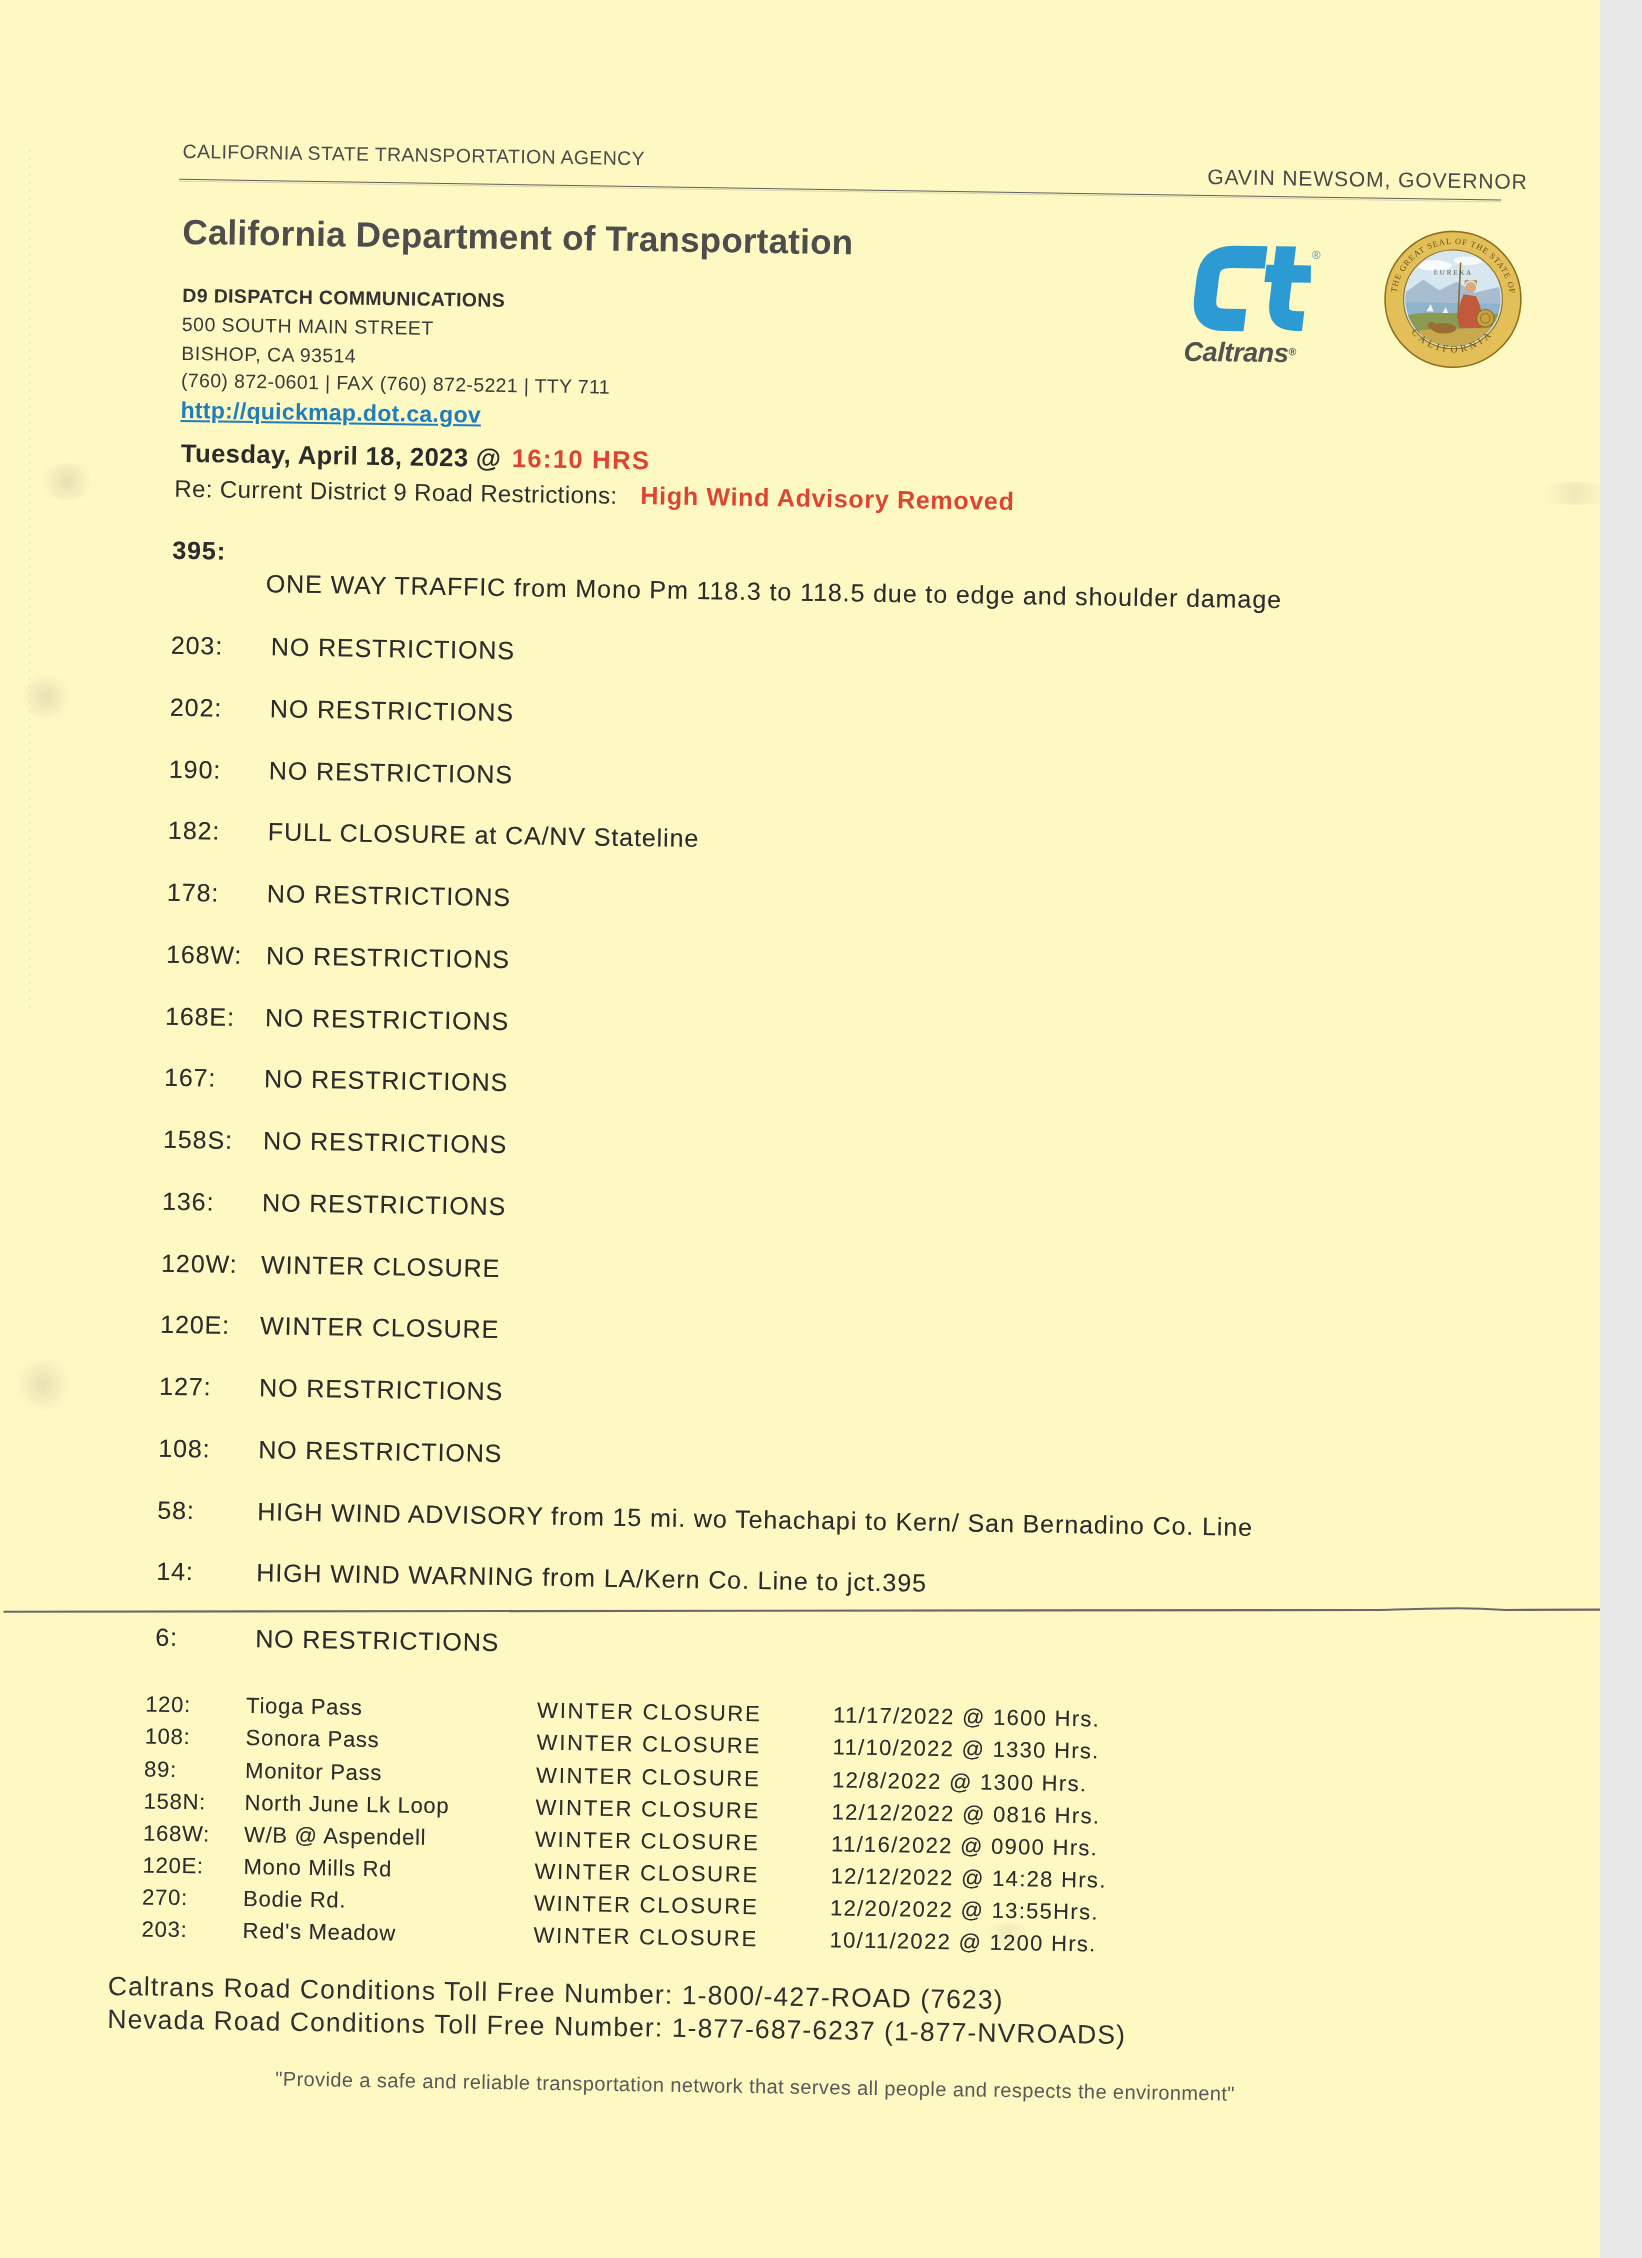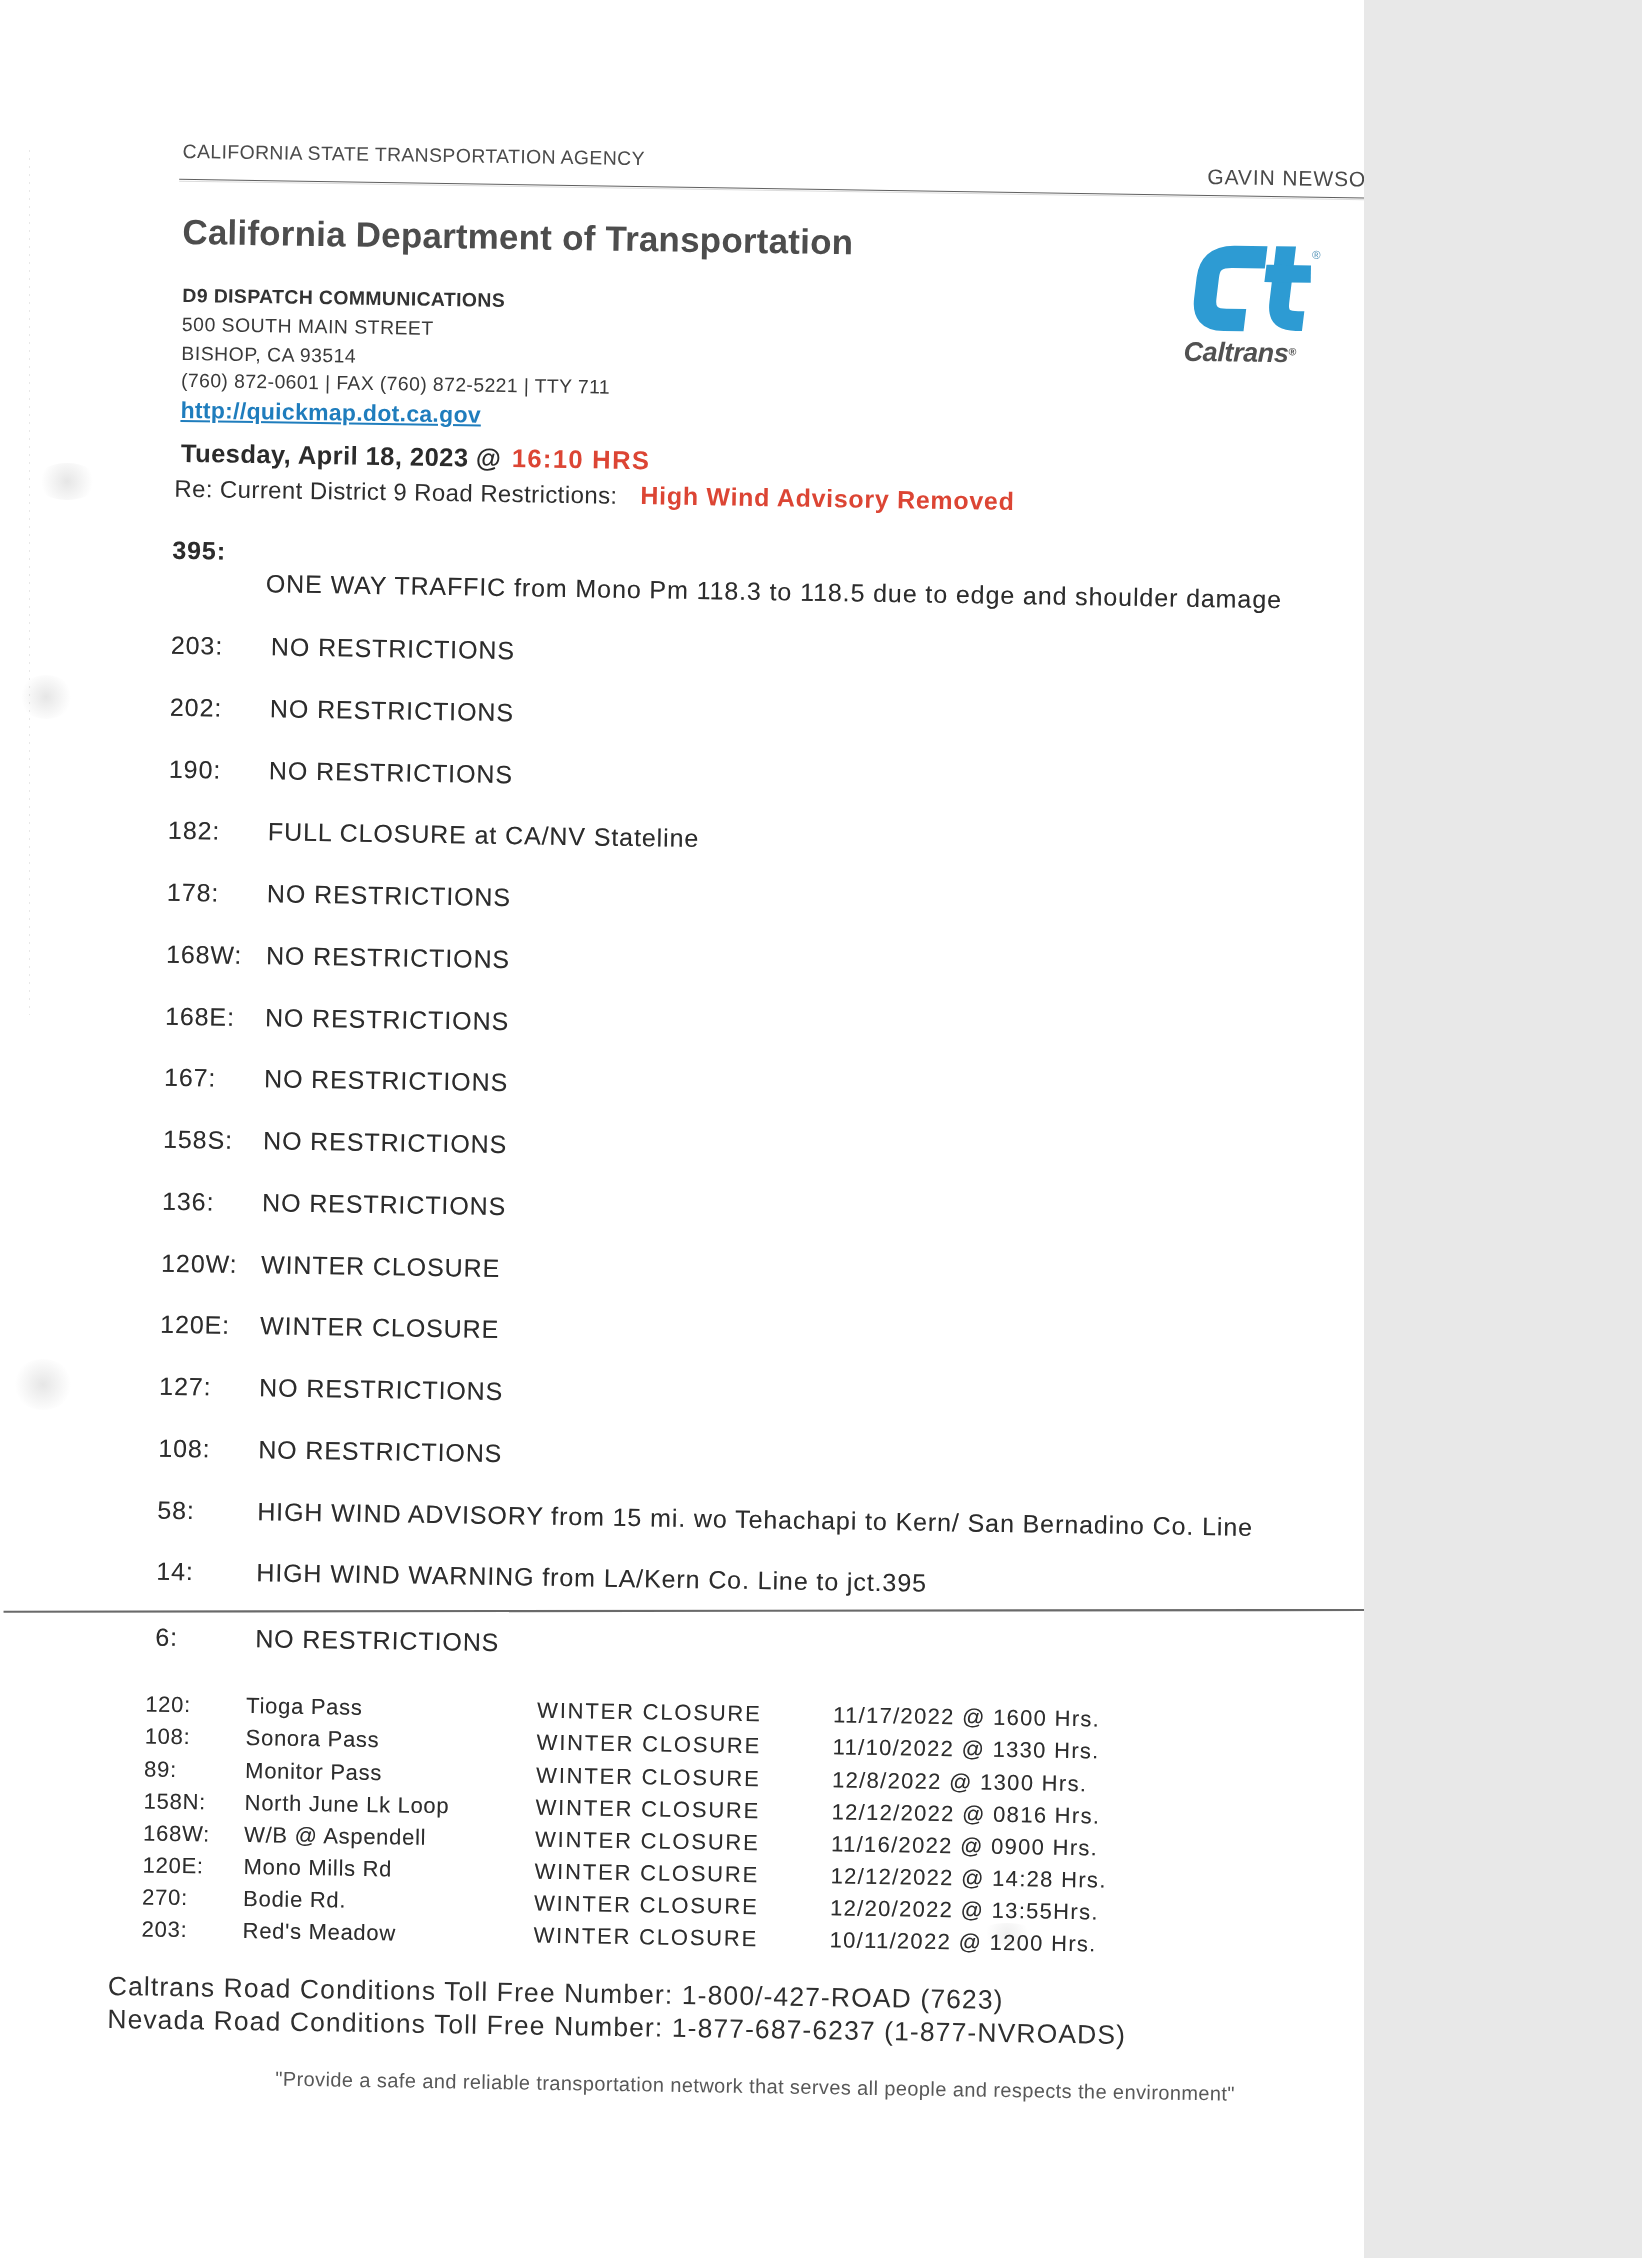--- a/index.html
+++ b/index.html
@@ -1,19 +1,19 @@
 <!DOCTYPE html>
 <html style="font-size:14px"><head>
 <meta charset="utf-8">
 <style>
   html,body{margin:0;padding:0;background:#e8e8e8;}
   #page{
     position:relative;
-    width:1364px;height:2258px;
-    background:#ffffff;
+    width:1600px;height:2258px;
+    background:#fef9c3;
     overflow:hidden;
     font-family:"Liberation Sans","DejaVu Sans",sans-serif;
     color:#2d2d2d;
   }
   #sheet{
     position:absolute;left:0;top:0;width:1643px;height:2258px;
     transform:rotate(0.9deg);
     transform-origin:0 0;
   }
   .abs{position:absolute;white-space:nowrap;}

